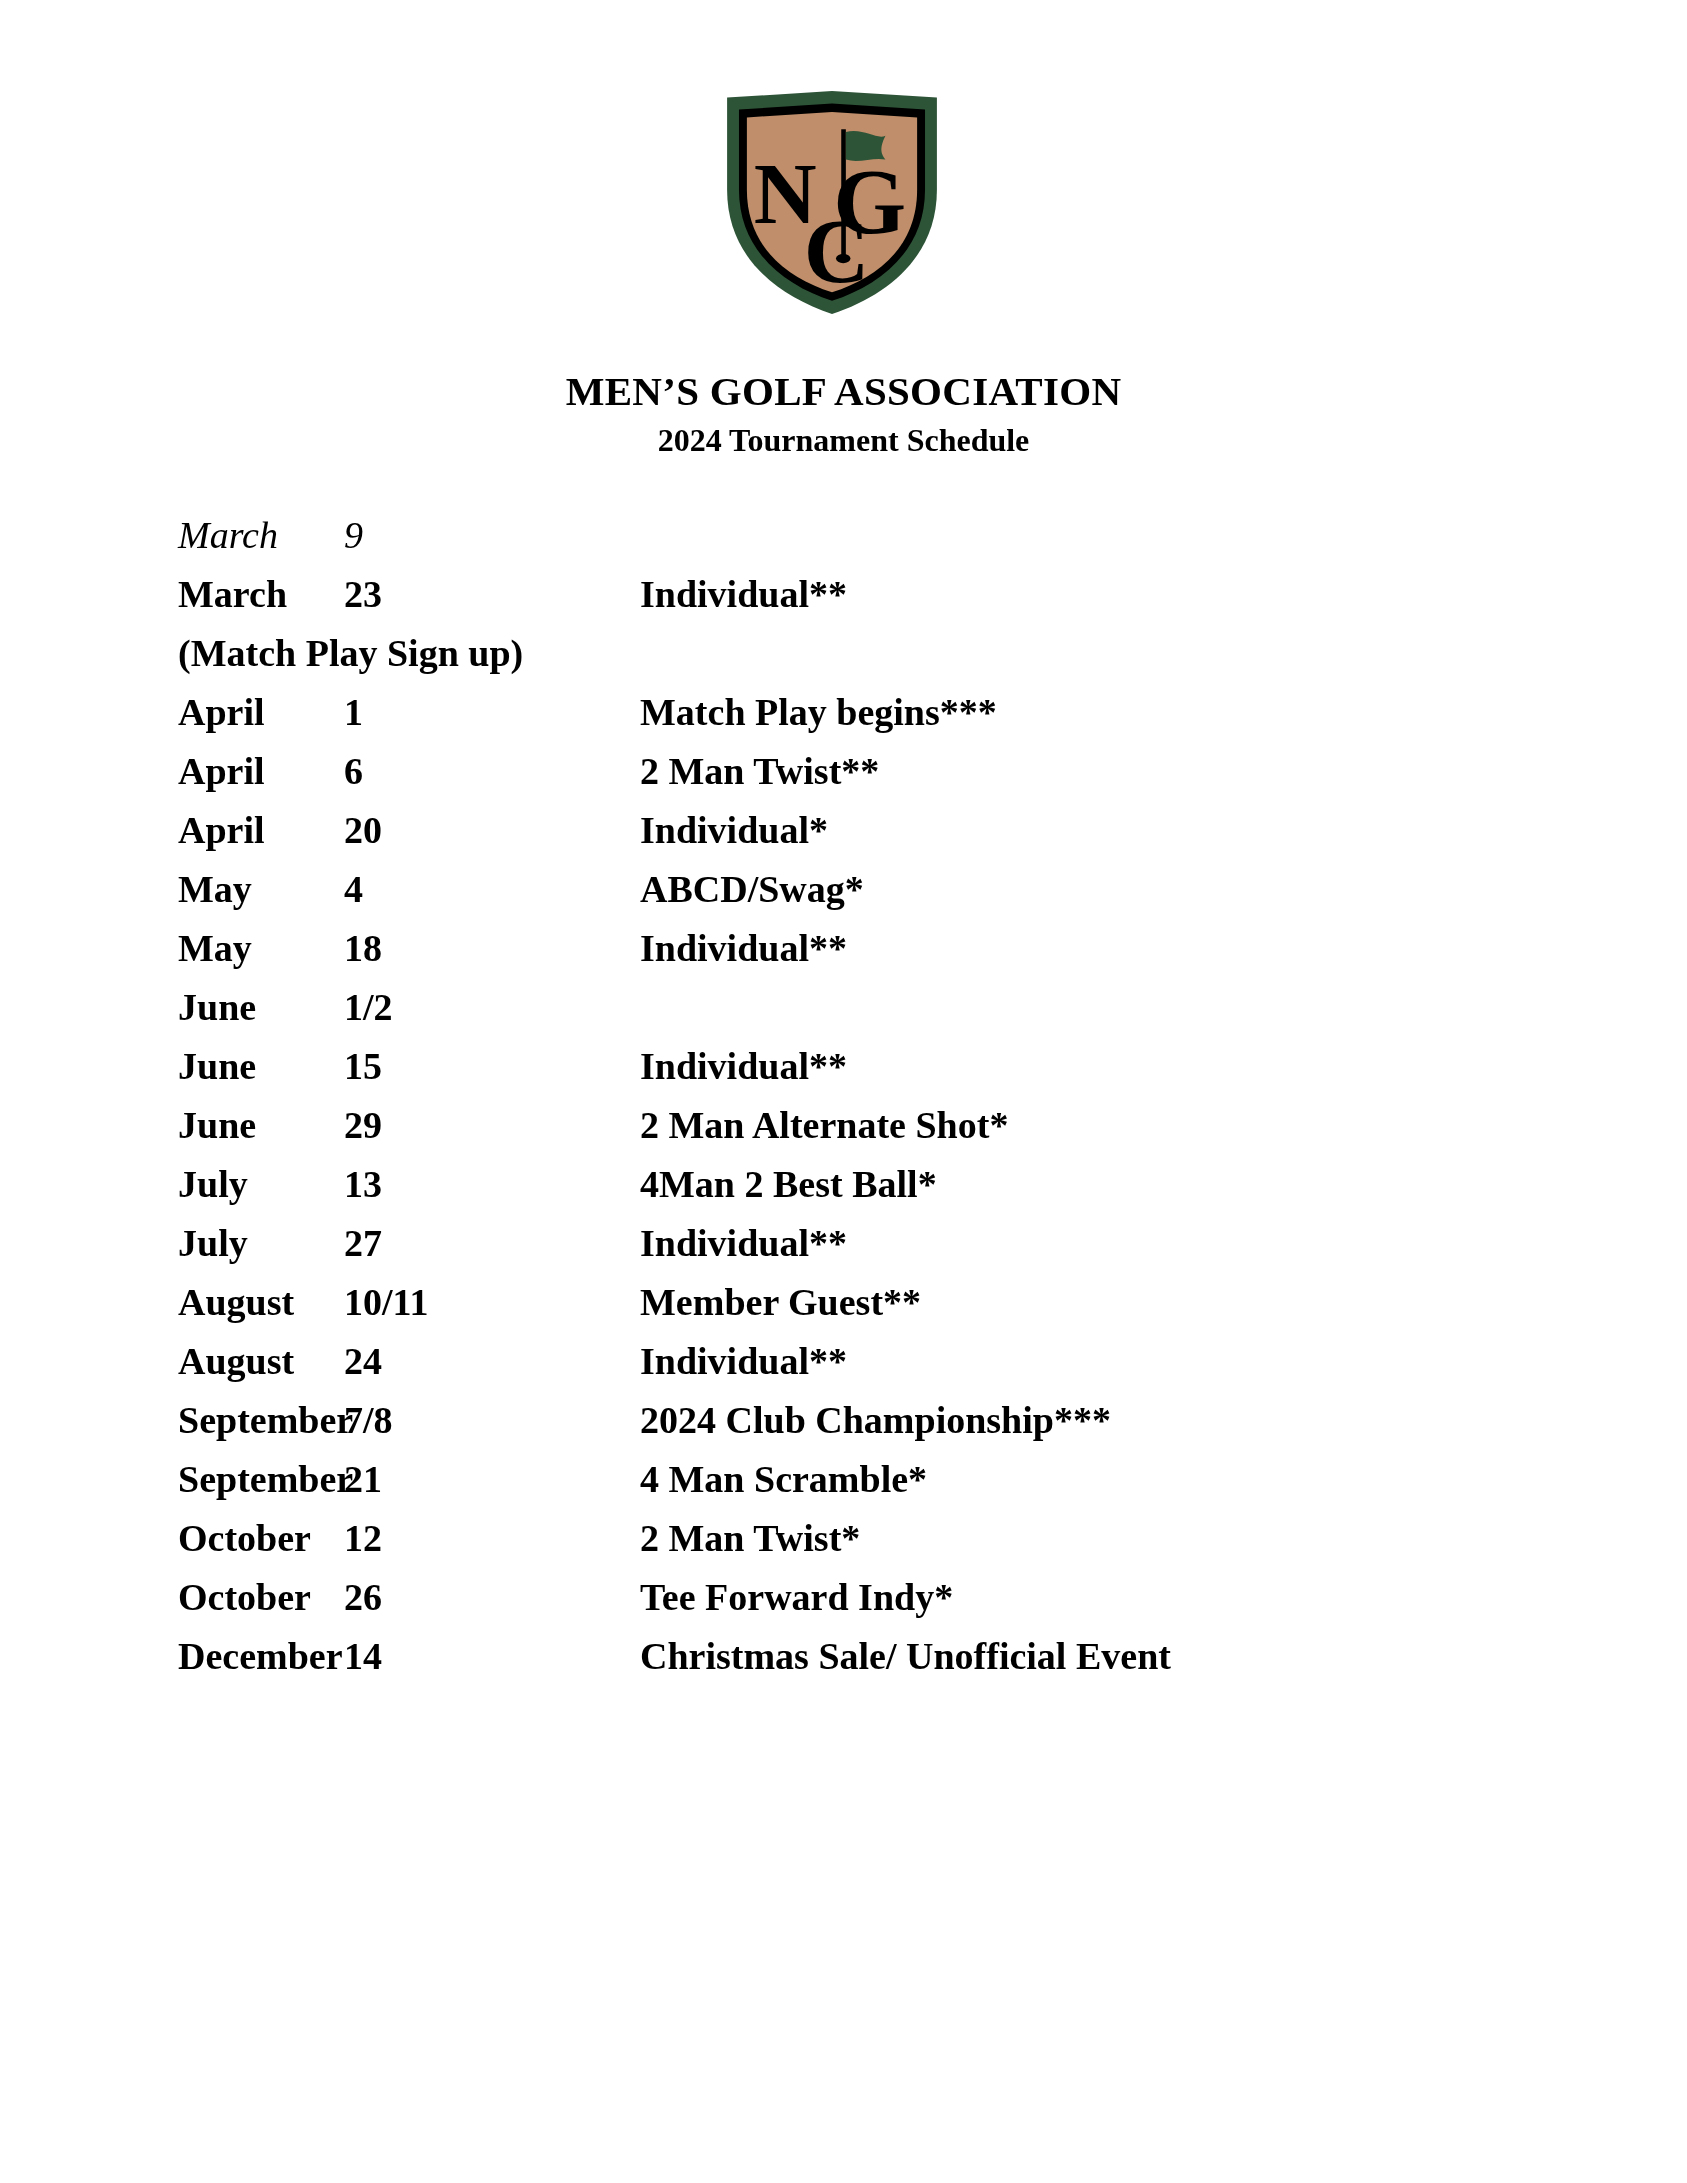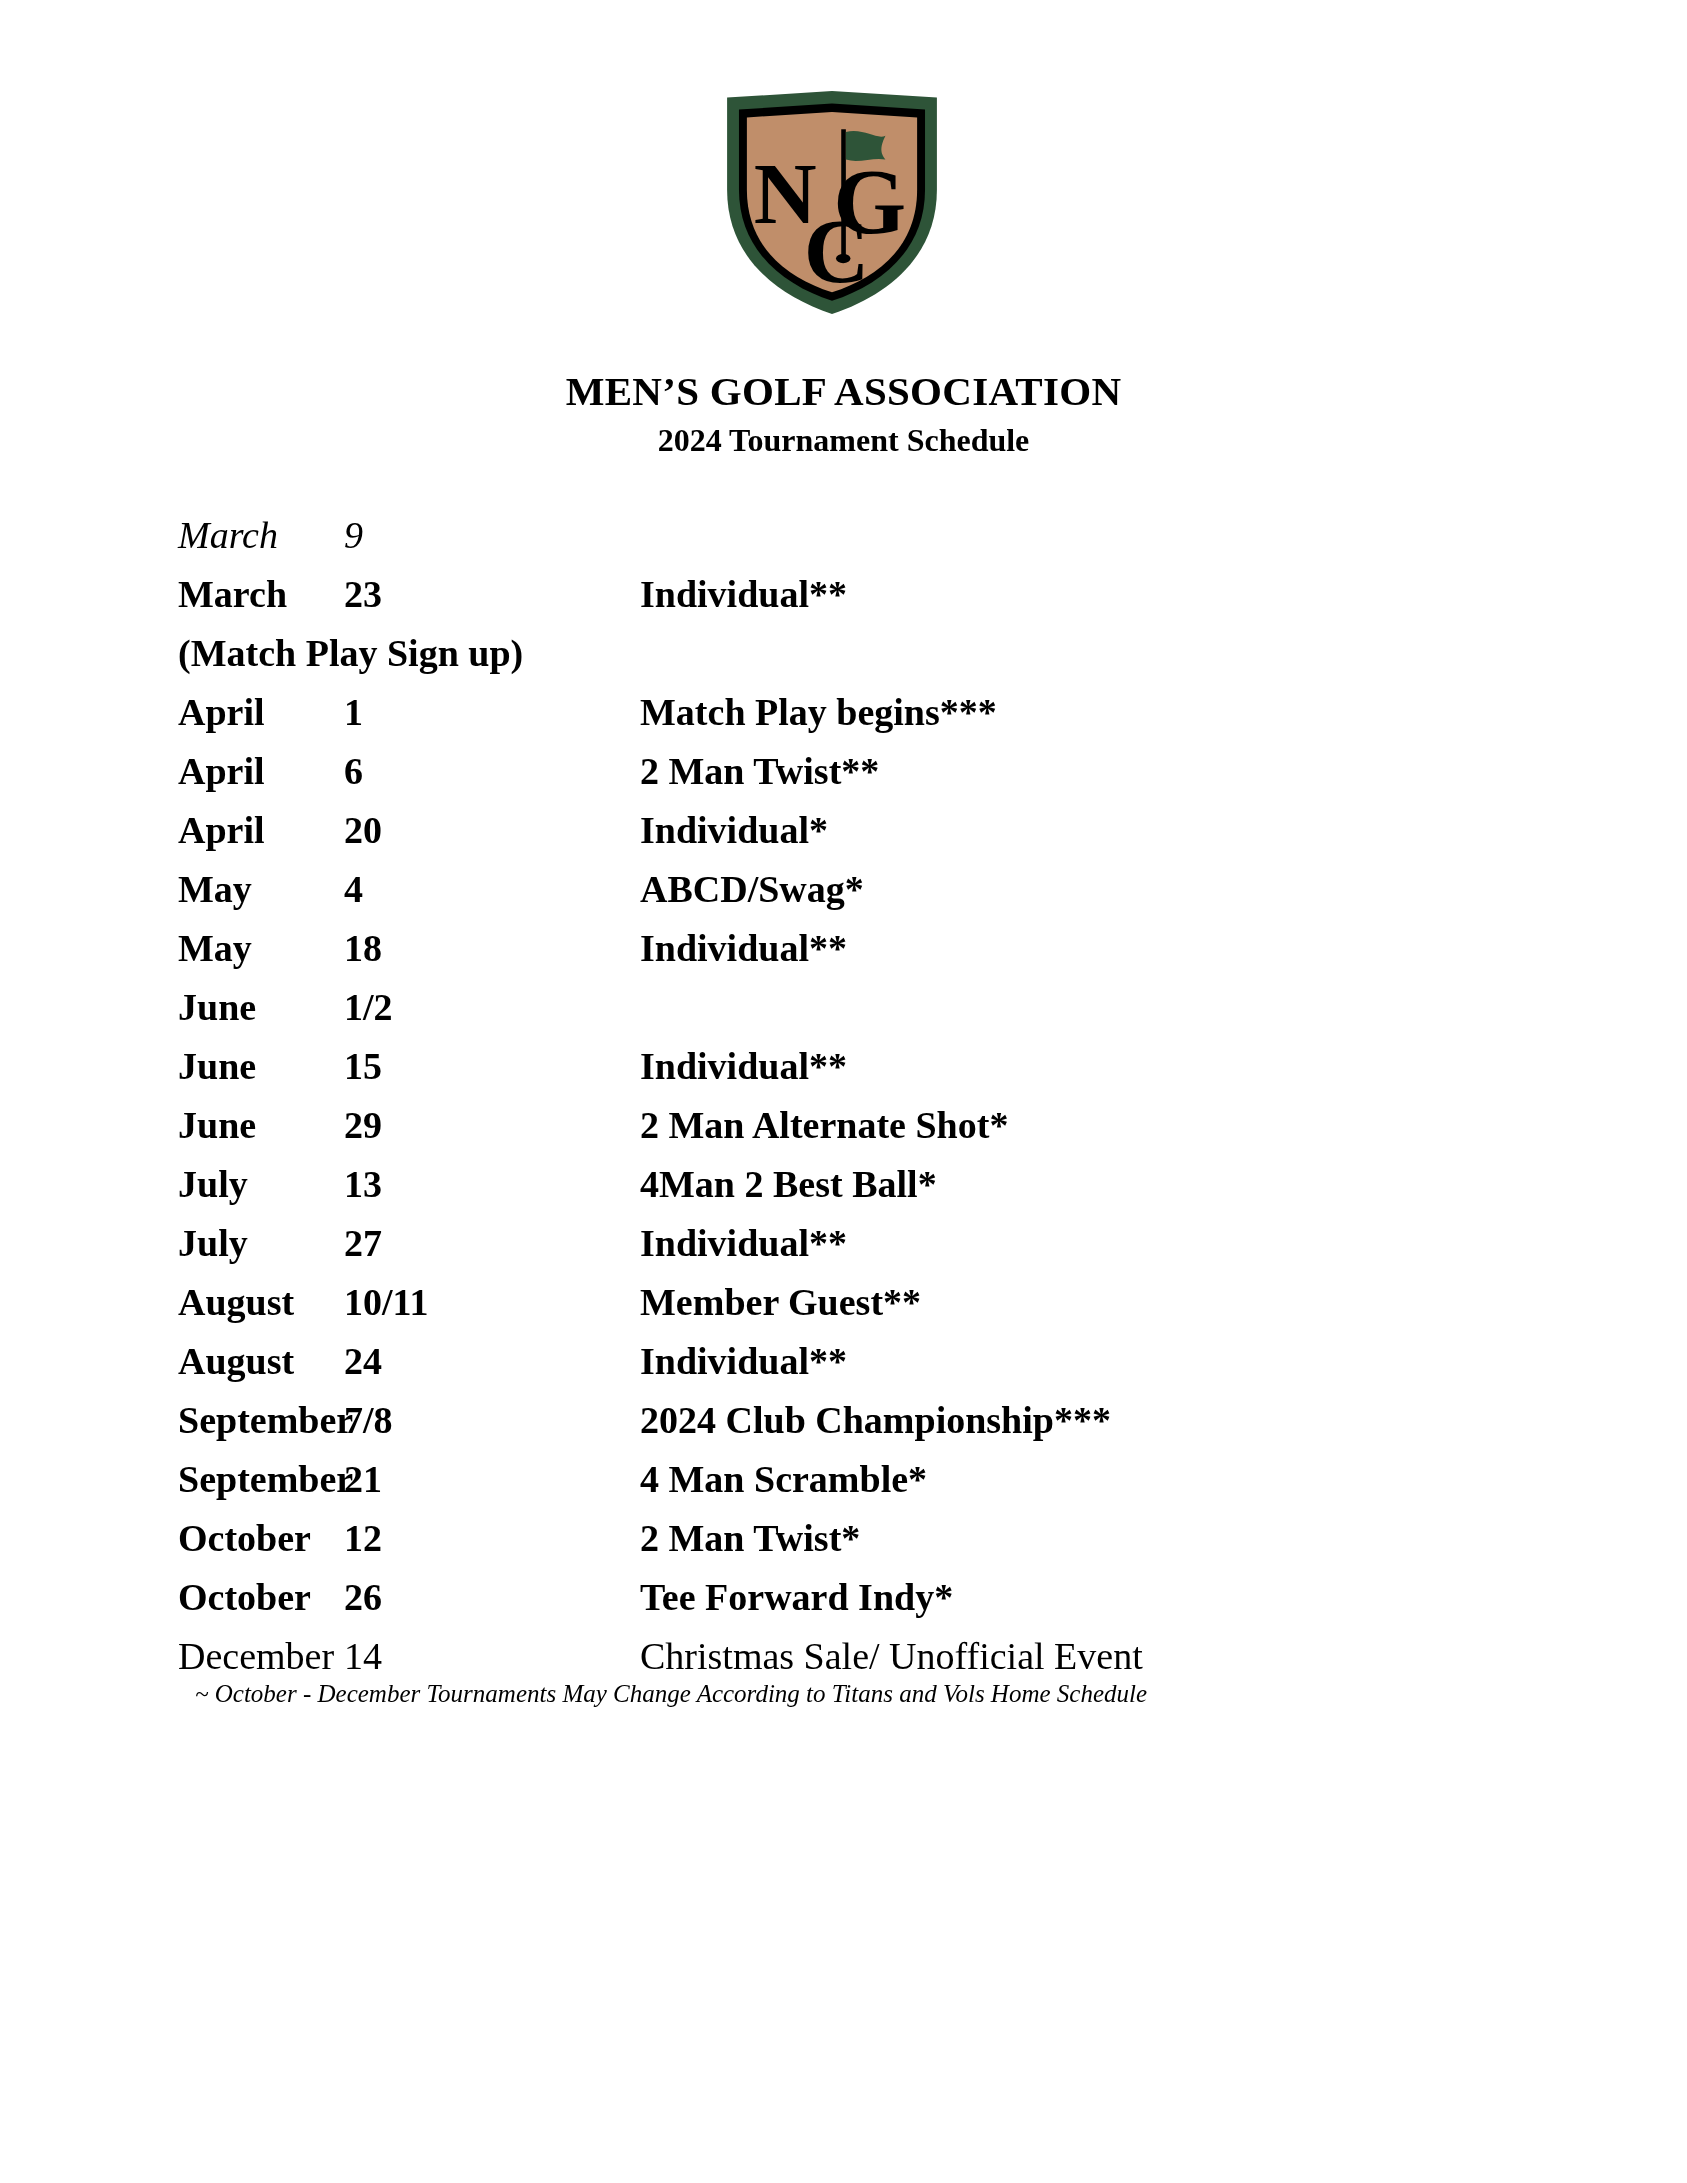--- a/index.html
+++ b/index.html
@@ -80,21 +80,21 @@
     top: 0;
   }
   .sched-row .col-month,
   .sched-row .col-date,
   .sched-row .col-event {
     font-size: 38px;
   }
 
   
   .w-bold   { font-weight: bold;   font-style: normal; }
-  .w-reg    { font-weight: normal; font-style: normal; }
+  .w-reg    { font-weight: bold; font-style: normal; }
   .s-ital   { font-style: italic;  font-weight: normal; }
   .s-bi     {  font-weight: bold; }
 
   
   .cont-row {
     position: relative;
     height: 59px;
     line-height: 59px;
     white-space: nowrap;
   }
@@ -239,16 +239,15 @@
         <span class="col-date w-bold"> 26</span>
         <span class="col-event"><span class="w-bold">Tee Forward Indy</span><span class="w-bold">*</span></span>
       </div>
       <div class="sched-row">
         <span class="col-month w-reg">December</span>
         <span class="col-date w-reg">14</span>
         <span class="col-event"><span class="w-reg">Christmas Sale/ Unofficial Event</span><span class="w-reg"></span></span>
       </div>
     </div>
 
-  <div id="footnote">~ October - December Tournaments May Change According to Titans and Vols Home Schedule</div>
 
 </div>
 
 
 </body></html>

